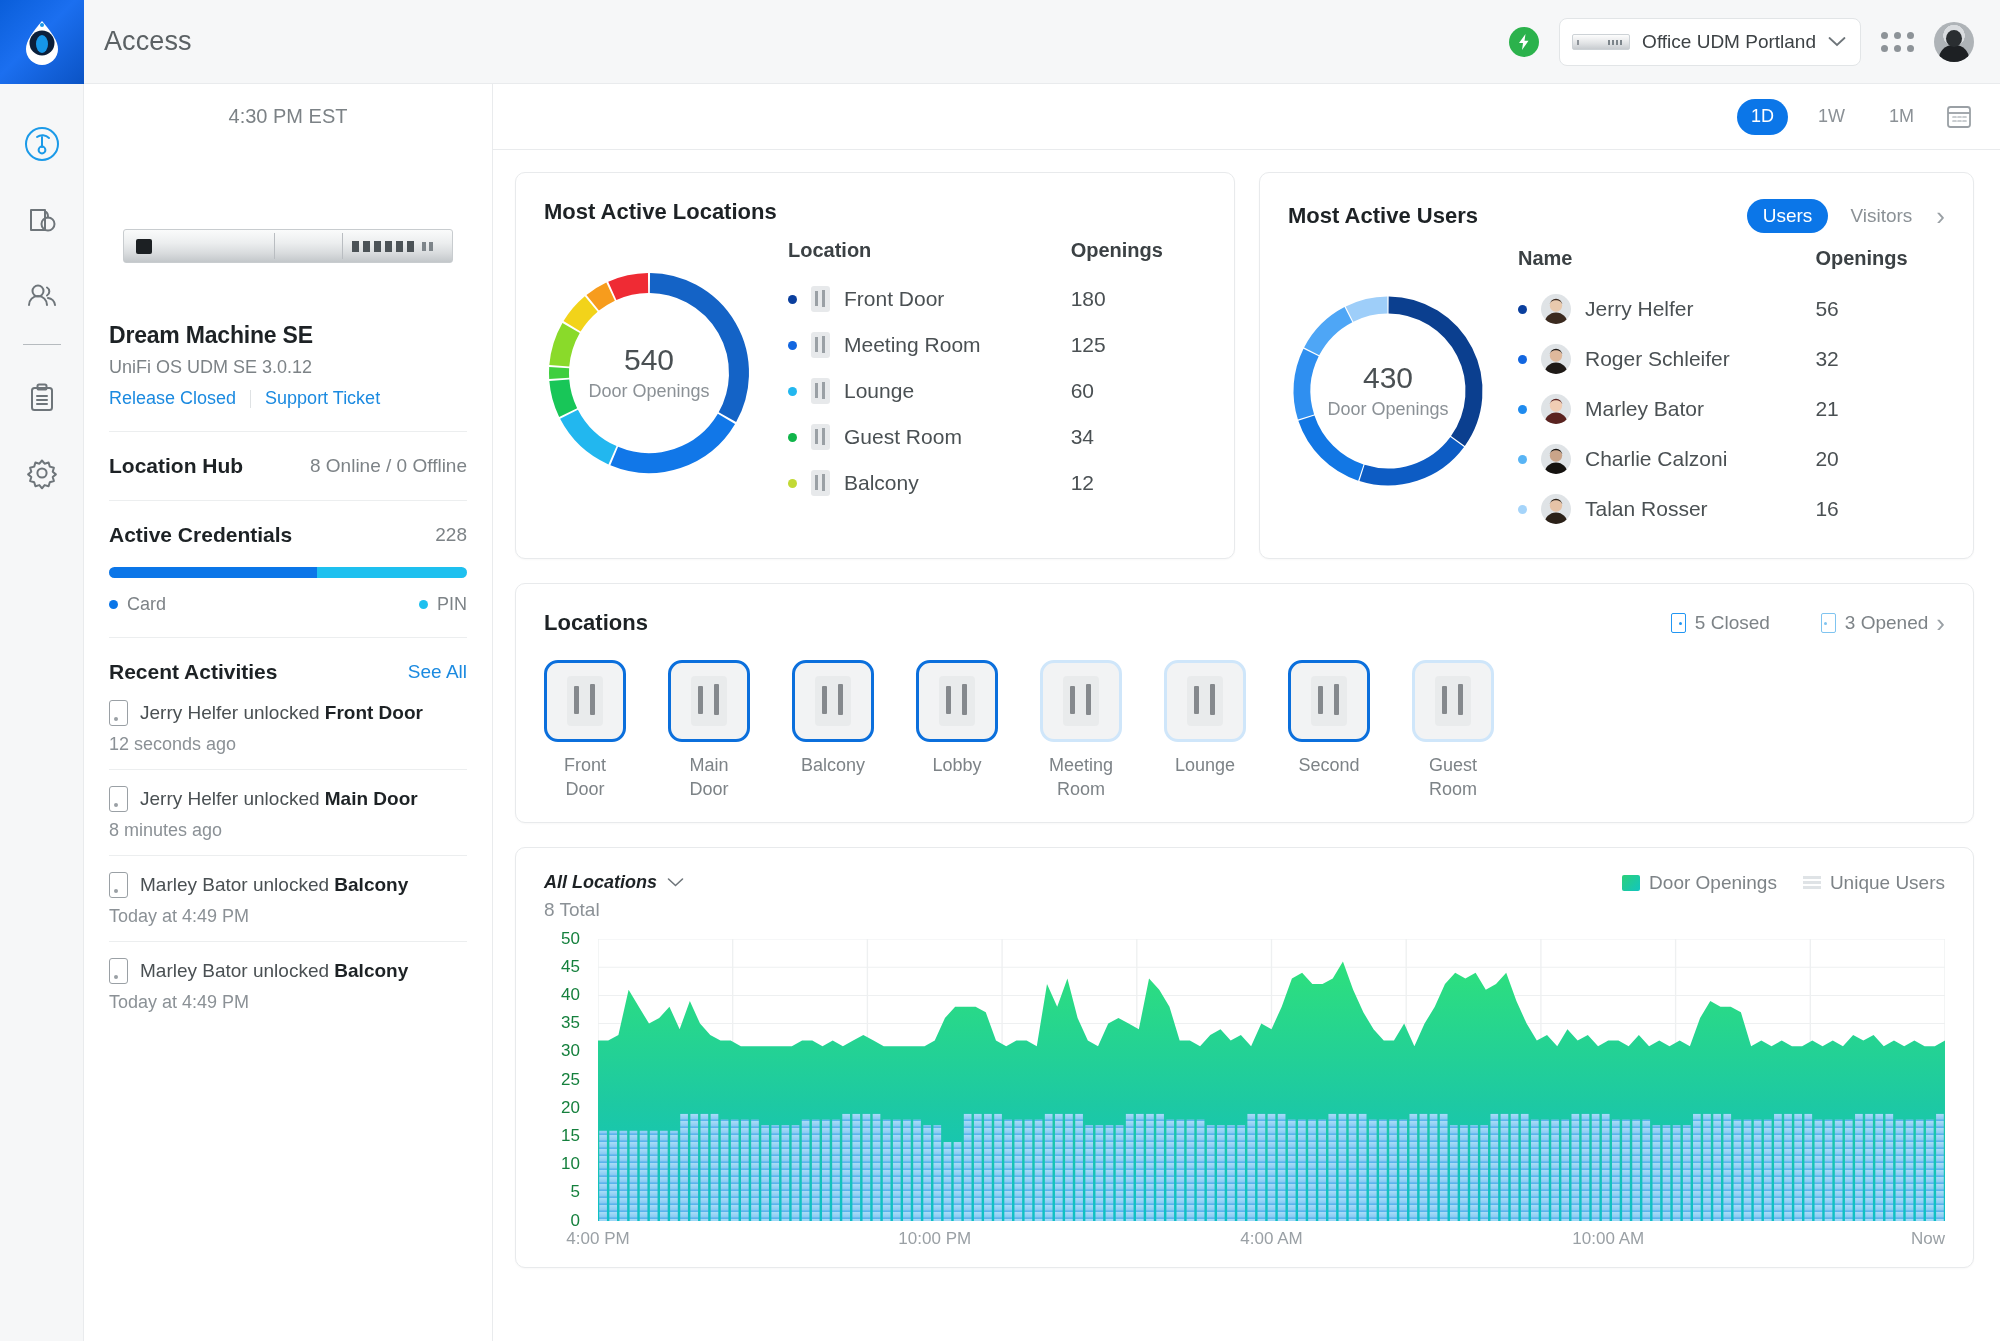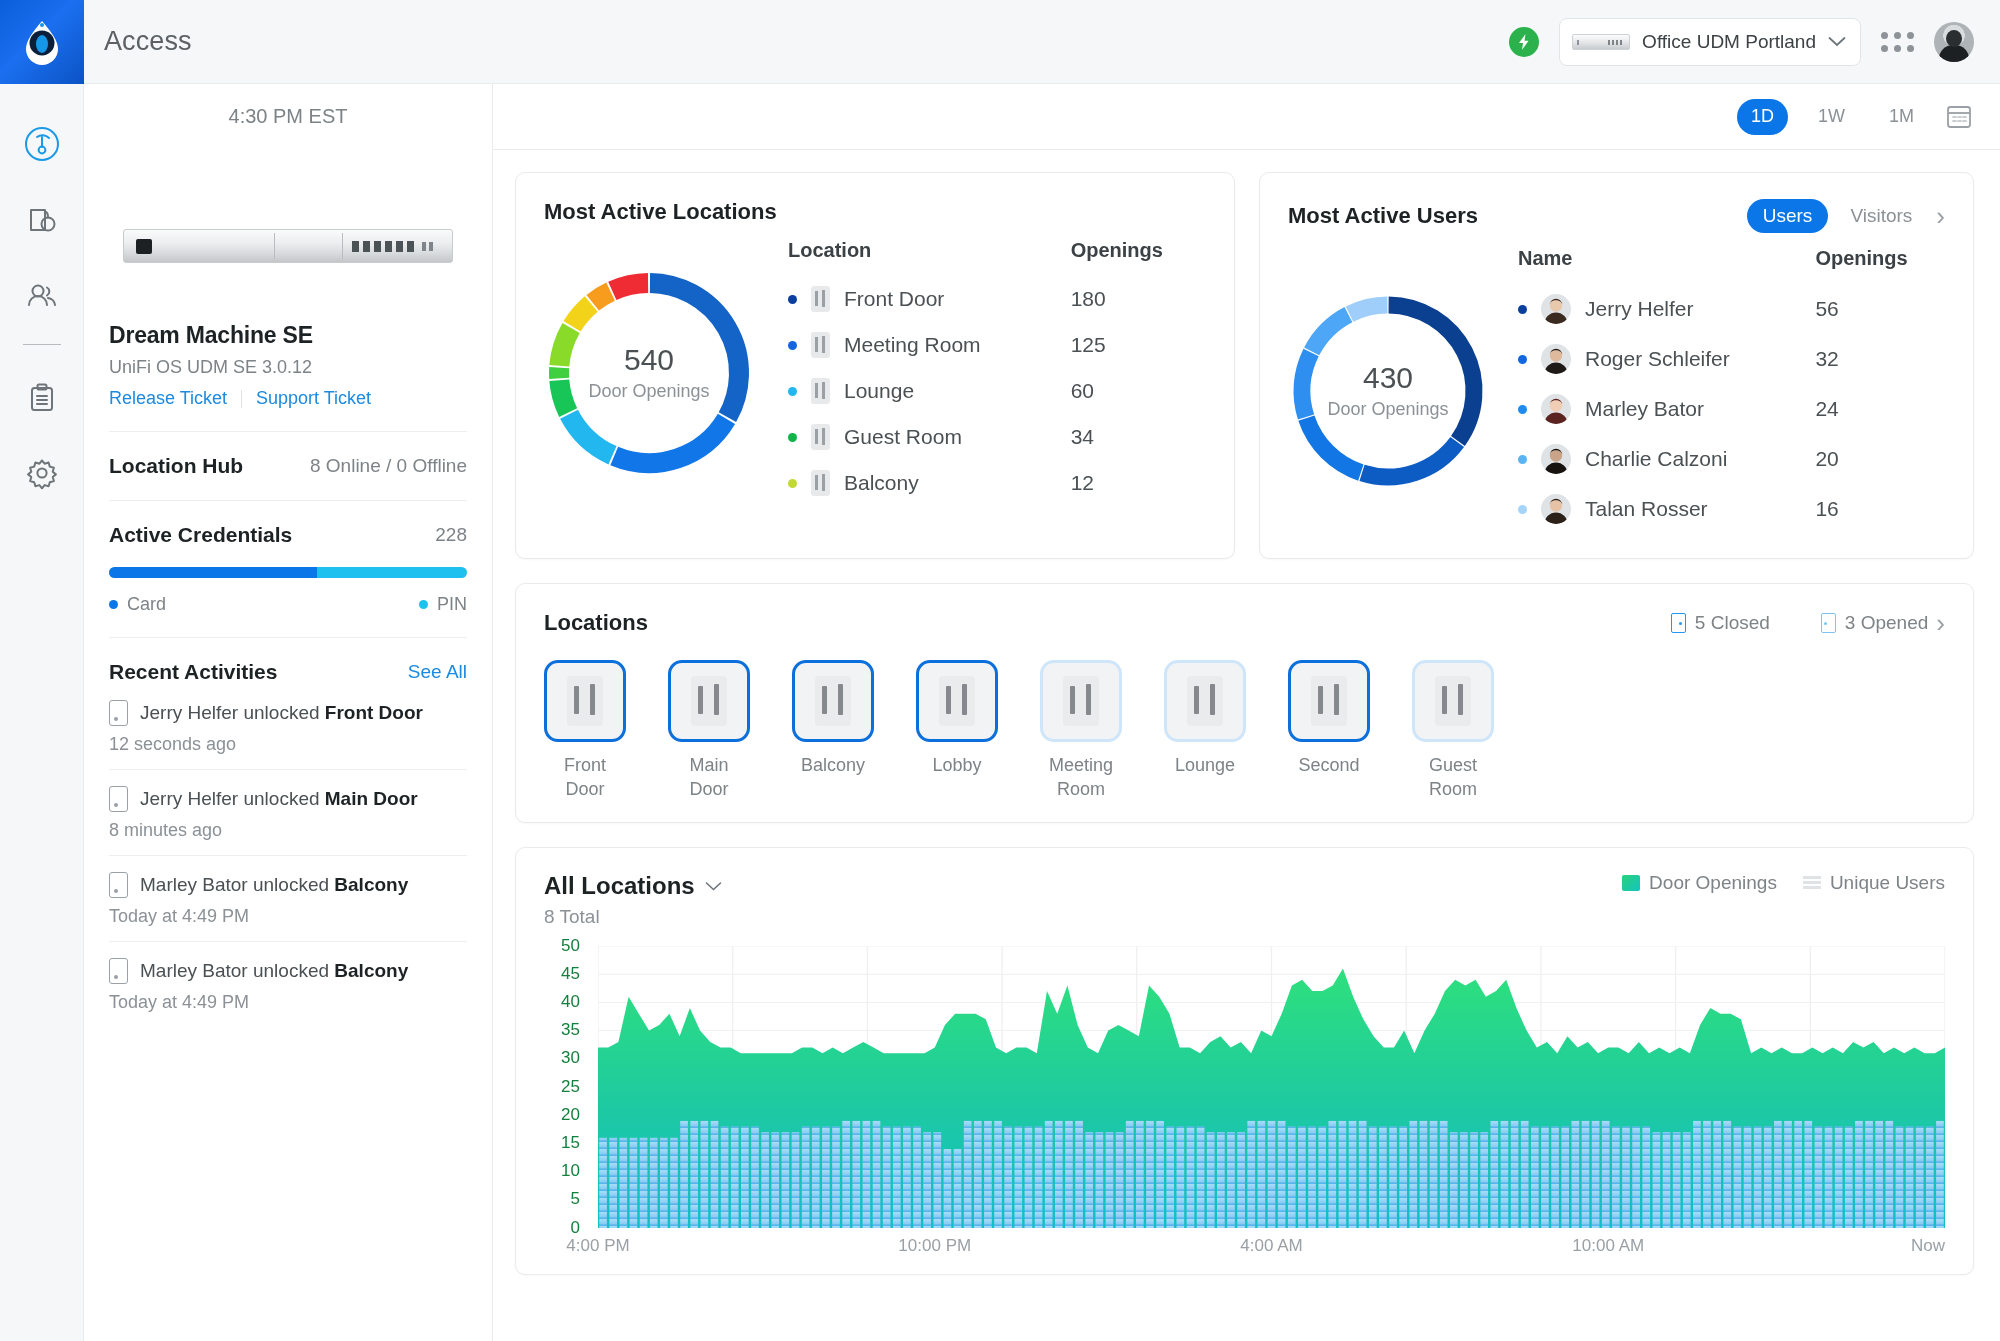--- a/index.html
+++ b/index.html
@@ -222,21 +222,21 @@
   .st { display:flex; align-items:center; gap:9px;padding-left:27px; }
   .door-g { width:15px; height:20px; border:1.5px solid #2196f3; border-radius:2px; position:relative; }
   .door-g:after{ content:""; position:absolute; right:2.5px; top:8px; width:3px; height:3px; border-radius:50%; background:#2196f3; }
   .door-g.light { border-color:#7fc4f0; }
   .door-g.light:after{ background:#7fc4f0; left:2.5px; right:auto; }
 
   
   .chart-card { margin-top: 24px; padding: 24px 28px 18px; }
   .ch-head { display:flex; align-items:flex-start; justify-content:space-between; }
   .all-loc { display:flex; align-items:center; gap:10px; }
-  .all-loc-t { font-size:24px; font-weight:700; color:#1d2225; }
+  .all-loc-t { font-size:18px; font-weight:700; color:#1d2225;font-style:italic; }
   .all-loc-s { font-size:19px; color:#8b9196; margin-top:6px; }
   .ch-legend { display:flex; align-items:center; gap: 26px; font-size:19px; color:#7d8387; }
   .sw-area { width:18px; height:16px; border-radius:2px; background: linear-gradient(135deg,#2bd07a 0%,#12c5c0 100%); }
   .sw-bars { width:18px; height:14px; background: repeating-linear-gradient(180deg,#dfe3e6 0 3px, #fff 3px 5px); }
 
   .plot { position: relative; margin-top: 18px; height: 310px; }
   .yaxis { position:absolute; left:0; top:0; bottom:28px; width:46px; }
   .ytick { position:absolute; right:10px; transform: translateY(-50%); font-size:17px; color:#15803d; }
   .plotarea { position:absolute; left:54px; right:0; top:0; bottom:28px; }
   .xaxis { position:absolute; left:54px; right:0; bottom:0; height:24px; }
@@ -353,21 +353,21 @@
           <div class="udm">
             <span class="sep" style="left:150px"></span>
             <span class="sep" style="left:218px"></span>
             <span class="ports"></span>
               <span class="ports2"></span>
           </div>
         </div>
         <div class="dev-name">Dream Machine SE</div>
         <div class="dev-ver">UniFi OS UDM SE 3.0.12</div>
         <div class="dev-links">
-          <a>Release Ticket</a>
+          <a>Release Closed</a>
           <span class="vline"></span>
           <a>Support Ticket</a>
         </div>
 
         <div class="hr"></div>
 
         <div class="row-between">
           <span class="sec-title">Location Hub</span>
           <span class="sec-val">8 Online / 0 Offline</span>
         </div>
@@ -591,21 +591,21 @@
                             <i class="dot" style="background:#1f8bef"></i>
                             <span class="uavatar"><svg width="30" height="30" viewBox="0 0 30 30">
                                 <rect width="30" height="30" fill="#dfe3e6"></rect>
                                 <circle cx="15" cy="11.5" r="6.2" fill="#f0cdb4"></circle>
                                 <path d="M8.8 11 a6.2 6.2 0 0 1 12.4 0 c0 -6 -12.4 -6.5 -12.4 0 z" fill="#5a2320"></path>
                                 <path d="M3.5 30 a11.5 11.5 0 0 1 23 0 z" fill="#5a2320"></path>
                               </svg></span>
                             <span>Marley Bator</span>
                           </span>
                         </td>
-                        <td class="num">24</td>
+                        <td class="num">21</td>
                       </tr>
                       <tr>
                         <td>
                           <span class="name-cell">
                             <i class="dot" style="background:#58b4f5"></i>
                             <span class="uavatar"><svg width="30" height="30" viewBox="0 0 30 30">
                                 <rect width="30" height="30" fill="#dfe3e6"></rect>
                                 <circle cx="15" cy="11.5" r="6.2" fill="#caa489"></circle>
                                 <path d="M8.8 11 a6.2 6.2 0 0 1 12.4 0 c0 -6 -12.4 -6.5 -12.4 0 z" fill="#15120f"></path>
                                 <path d="M3.5 30 a11.5 11.5 0 0 1 23 0 z" fill="#15120f"></path>

